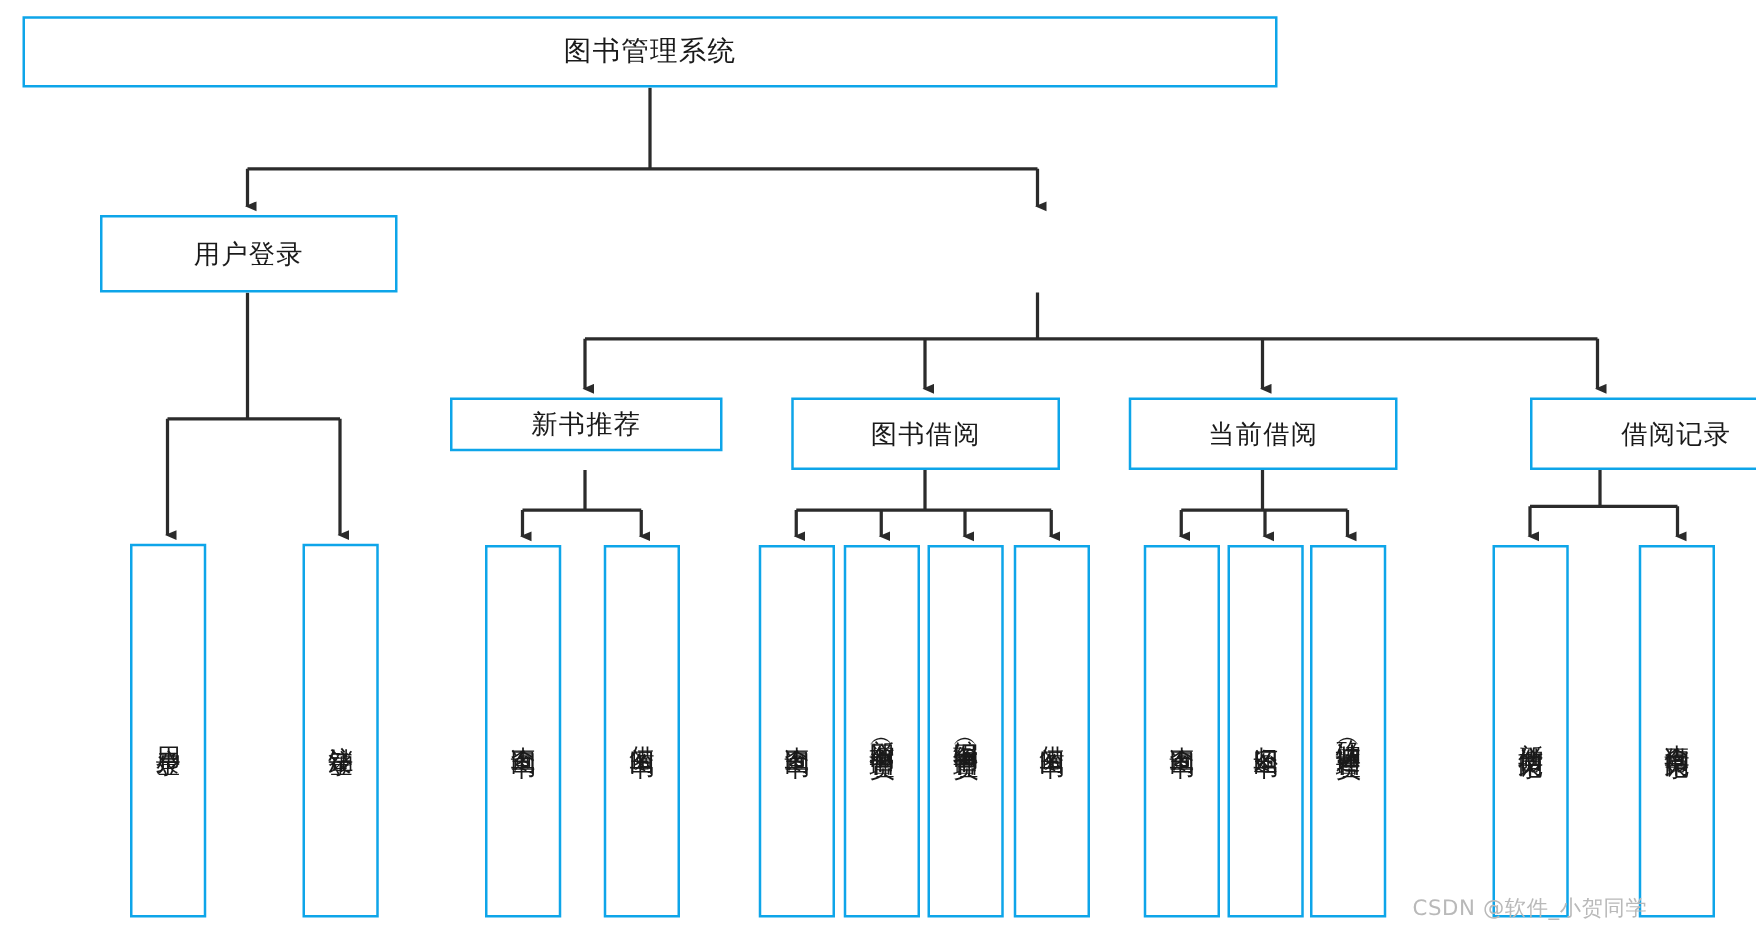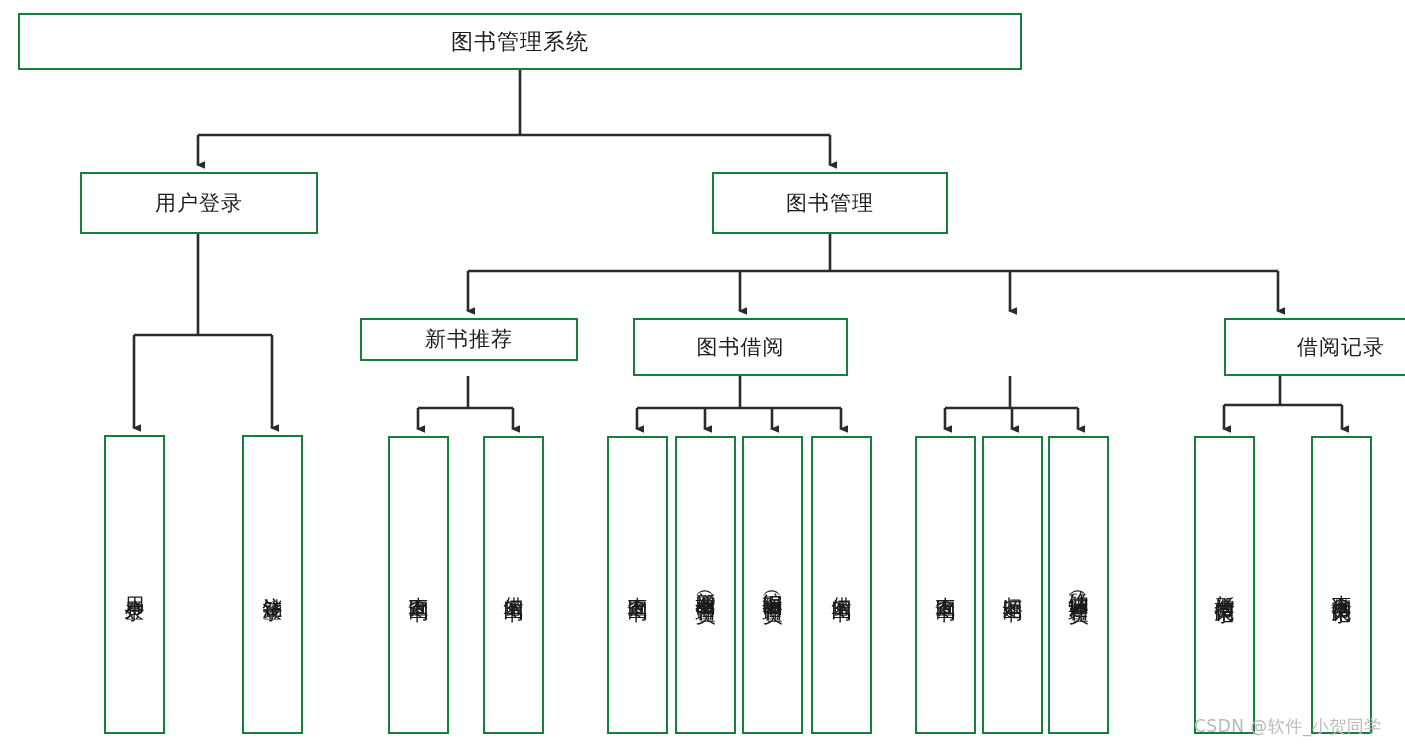--- a/index.html
+++ b/index.html
@@ -22,21 +22,21 @@
   svg.diagram-canvas {
     position: absolute;
     left: 0;
     top: 0;
     width: 1405px;
     height: 747px;
   }
   .node-box {
     position: absolute;
     box-sizing: border-box;
-    border: 2px solid #15803d;
+    border: 2px solid #0ea5e9;
     background: #ffffff;
     display: flex;
     align-items: center;
     justify-content: center;
     overflow: hidden;
   }
   .node-label {
     color: #1a1a1a;
     font-size: 21px;
     line-height: 1.18;
@@ -117,29 +117,29 @@
     </g>
   </svg>
 
   <div class="node-box" id="node-root" style="left:18px; top:13px; width:1004px; height:57px;">
     <span class="node-label">图书管理系统</span>
   </div>
 
   <div class="node-box" style="left:80px; top:172px; width:238px; height:62px;">
     <span class="node-label">用户登录</span>
   </div>
-  <div class="node-box" style="left:712px; top:172px; width:236px; height:62px;">
-    <span class="node-label">图书管理</span>
-  </div>
 
   <div class="node-box" style="left:360px; top:318px; width:218px; height:43px;">
     <span class="node-label">新书推荐</span>
   </div>
   <div class="node-box" style="left:633px; top:318px; width:215px; height:58px;align-items:center;">
     <span class="node-label">图书借阅</span>
+  </div>
+  <div class="node-box" style="left:903px; top:318px; width:215px; height:58px;">
+    <span class="node-label">当前借阅</span>
   </div>
   <div class="node-box" style="left:1224px; top:318px; width:234px; height:58px;">
     <span class="node-label">借阅记录</span>
   </div>
 
   <div class="node-box vertical" style="left:104px; top:435px; width:61px; height:299px;">
     <span class="node-label">用户登录</span>
   </div>
   <div class="node-box vertical" style="left:242px; top:435px; width:61px; height:299px;">
     <span class="node-label">注销登录</span>
@@ -175,15 +175,15 @@
     <span class="node-label">确认归还（管理员）</span>
   </div>
 
   <div class="node-box vertical" style="left:1194px; top:436px; width:61px; height:298px;">
     <span class="node-label">新增借阅记录</span>
   </div>
   <div class="node-box vertical" style="left:1311px; top:436px; width:61px; height:298px;">
     <span class="node-label">查询借阅记录</span>
   </div>
 
-  <div class="watermark" style="left:1194px; top:715px;">CSDN @软件_小贺同学</div>
+  <div class="watermark" style="left:1130px; top:715px;">CSDN @软件_小贺同学</div>
 
 </div>
 
 </body></html>

